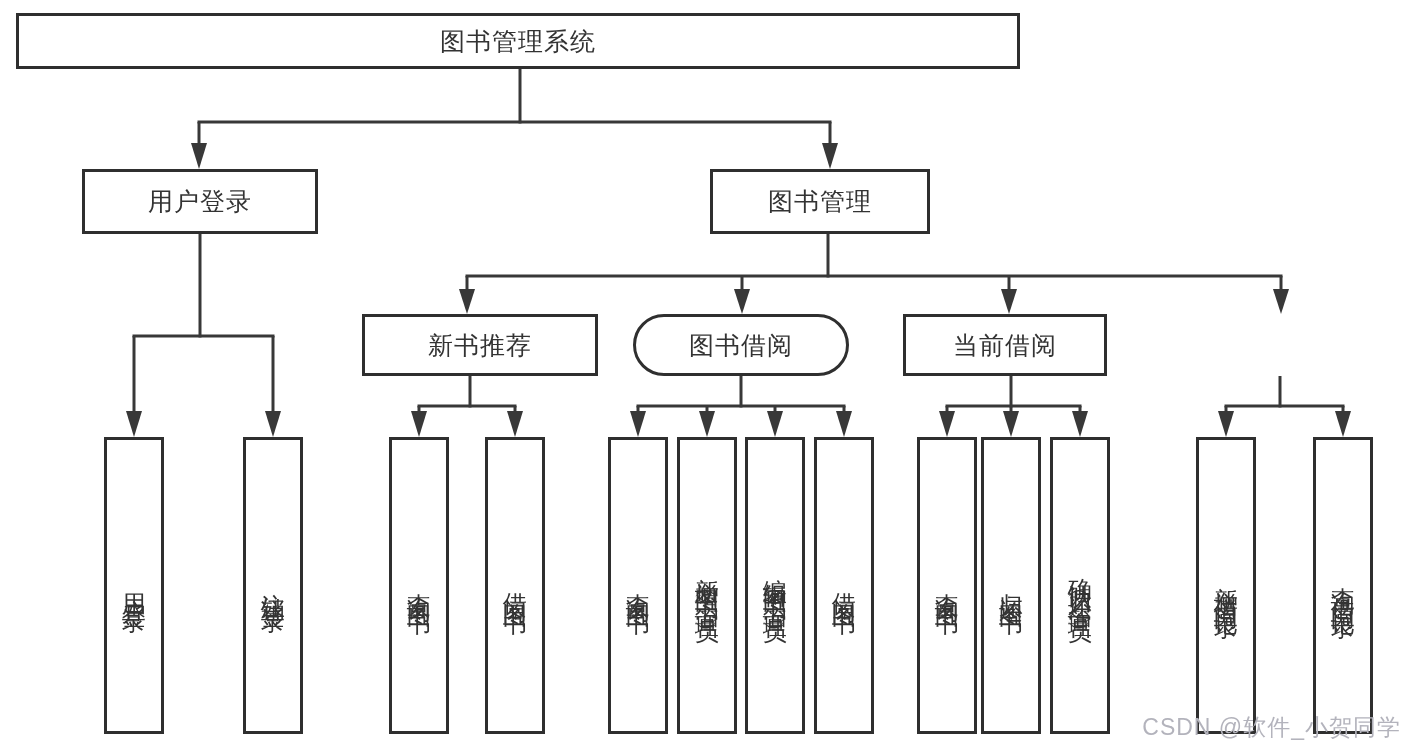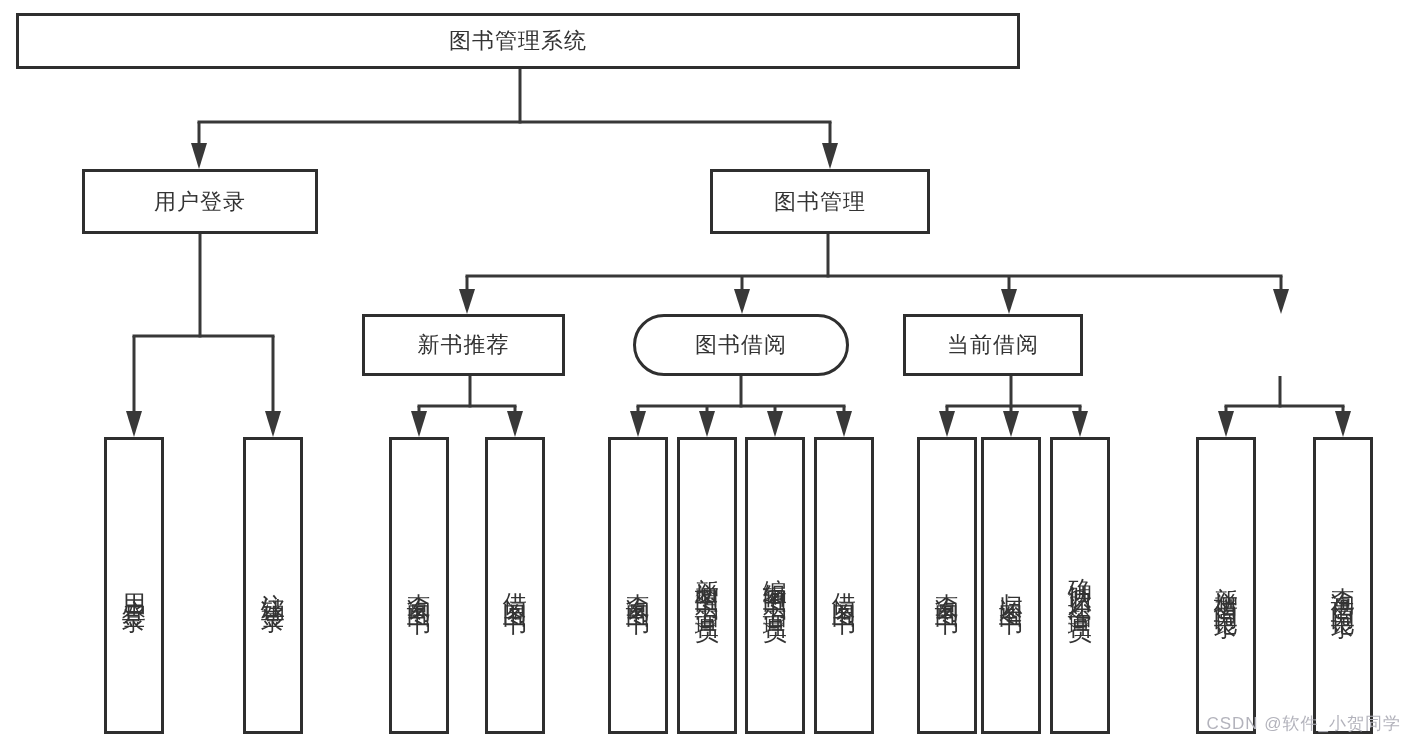--- a/index.html
+++ b/index.html
@@ -30,39 +30,39 @@
     box-sizing: border-box;
     background: #ffffff;
     border: 3px solid var(--border, #2f2f2f);
     display: flex;
     align-items: center;
     justify-content: center;
     color: var(--text, #333333);
     z-index: 2;
     line-height: 1.15;
   }
-  .hnode { font-size: 22px; letter-spacing: 1px; }
+  .hnode { font-size: 25px; letter-spacing: 1px; }
   .root  { left: 16px;  top: 13px;  width: 1004px; height: 56px; }
   .lvl1  { top: 169px; height: 65px; }
   .lvl2  { top: 314px; height: 62px; }
   .leaf {
     top: 437px;
     height: 297px;
     width: 60px;
     font-size: 24px;
     writing-mode: vertical-rl;
     text-orientation: mixed;
     letter-spacing: 6px;
   }
   #watermark {
     position: absolute;
     right: 4px;
-    bottom: 12px;
+    bottom: 4px;
     z-index: 3;
-    font-size: 17px;
+    font-size: 23px;
     color: var(--wm, #b3b3bc);
     letter-spacing: 1px;
     white-space: nowrap;
   }
 </style>
 </head>
 <body>
 
 <div id="stage" style="--bg: #ffffff; --line: #383838; --border: #2f2f2f; --text: #333333; --wm: #b3b3bc;">
 
@@ -140,23 +140,23 @@
       <line x1="1343" y1="406" x2="1343" y2="418"></line>
       <polygon points="1335,411 1351,411 1343,437"></polygon>
     </g>
   </svg>
 
   <div class="node hnode root">图书管理系统</div>
 
   <div class="node hnode lvl1" style="left:82px; width:236px;">用户登录</div>
   <div class="node hnode lvl1" style="left:710px; width:220px;">图书管理</div>
 
-  <div class="node hnode lvl2" style="left:362px; width:203px;">新书推荐</div>
+  <div class="node hnode lvl2" style="left:362px; width:236px;">新书推荐</div>
   <div class="node hnode lvl2" style="left:633px; width:216px;border-radius:31px;">图书借阅</div>
-  <div class="node hnode lvl2" style="left:903px; width:180px;">当前借阅</div>
+  <div class="node hnode lvl2" style="left:903px; width:204px;">当前借阅</div>
 
   <div class="node leaf" style="left:104px;">用户登录</div>
   <div class="node leaf" style="left:243px;">注销登录</div>
 
   <div class="node leaf" style="left:389px;">查询图书</div>
   <div class="node leaf" style="left:485px;">借阅图书</div>
 
   <div class="node leaf" style="left:608px;">查询图书</div>
   <div class="node leaf" style="left:677px;">新增图书（管理员）</div>
   <div class="node leaf" style="left:745px;">编辑图书（管理员）</div>

